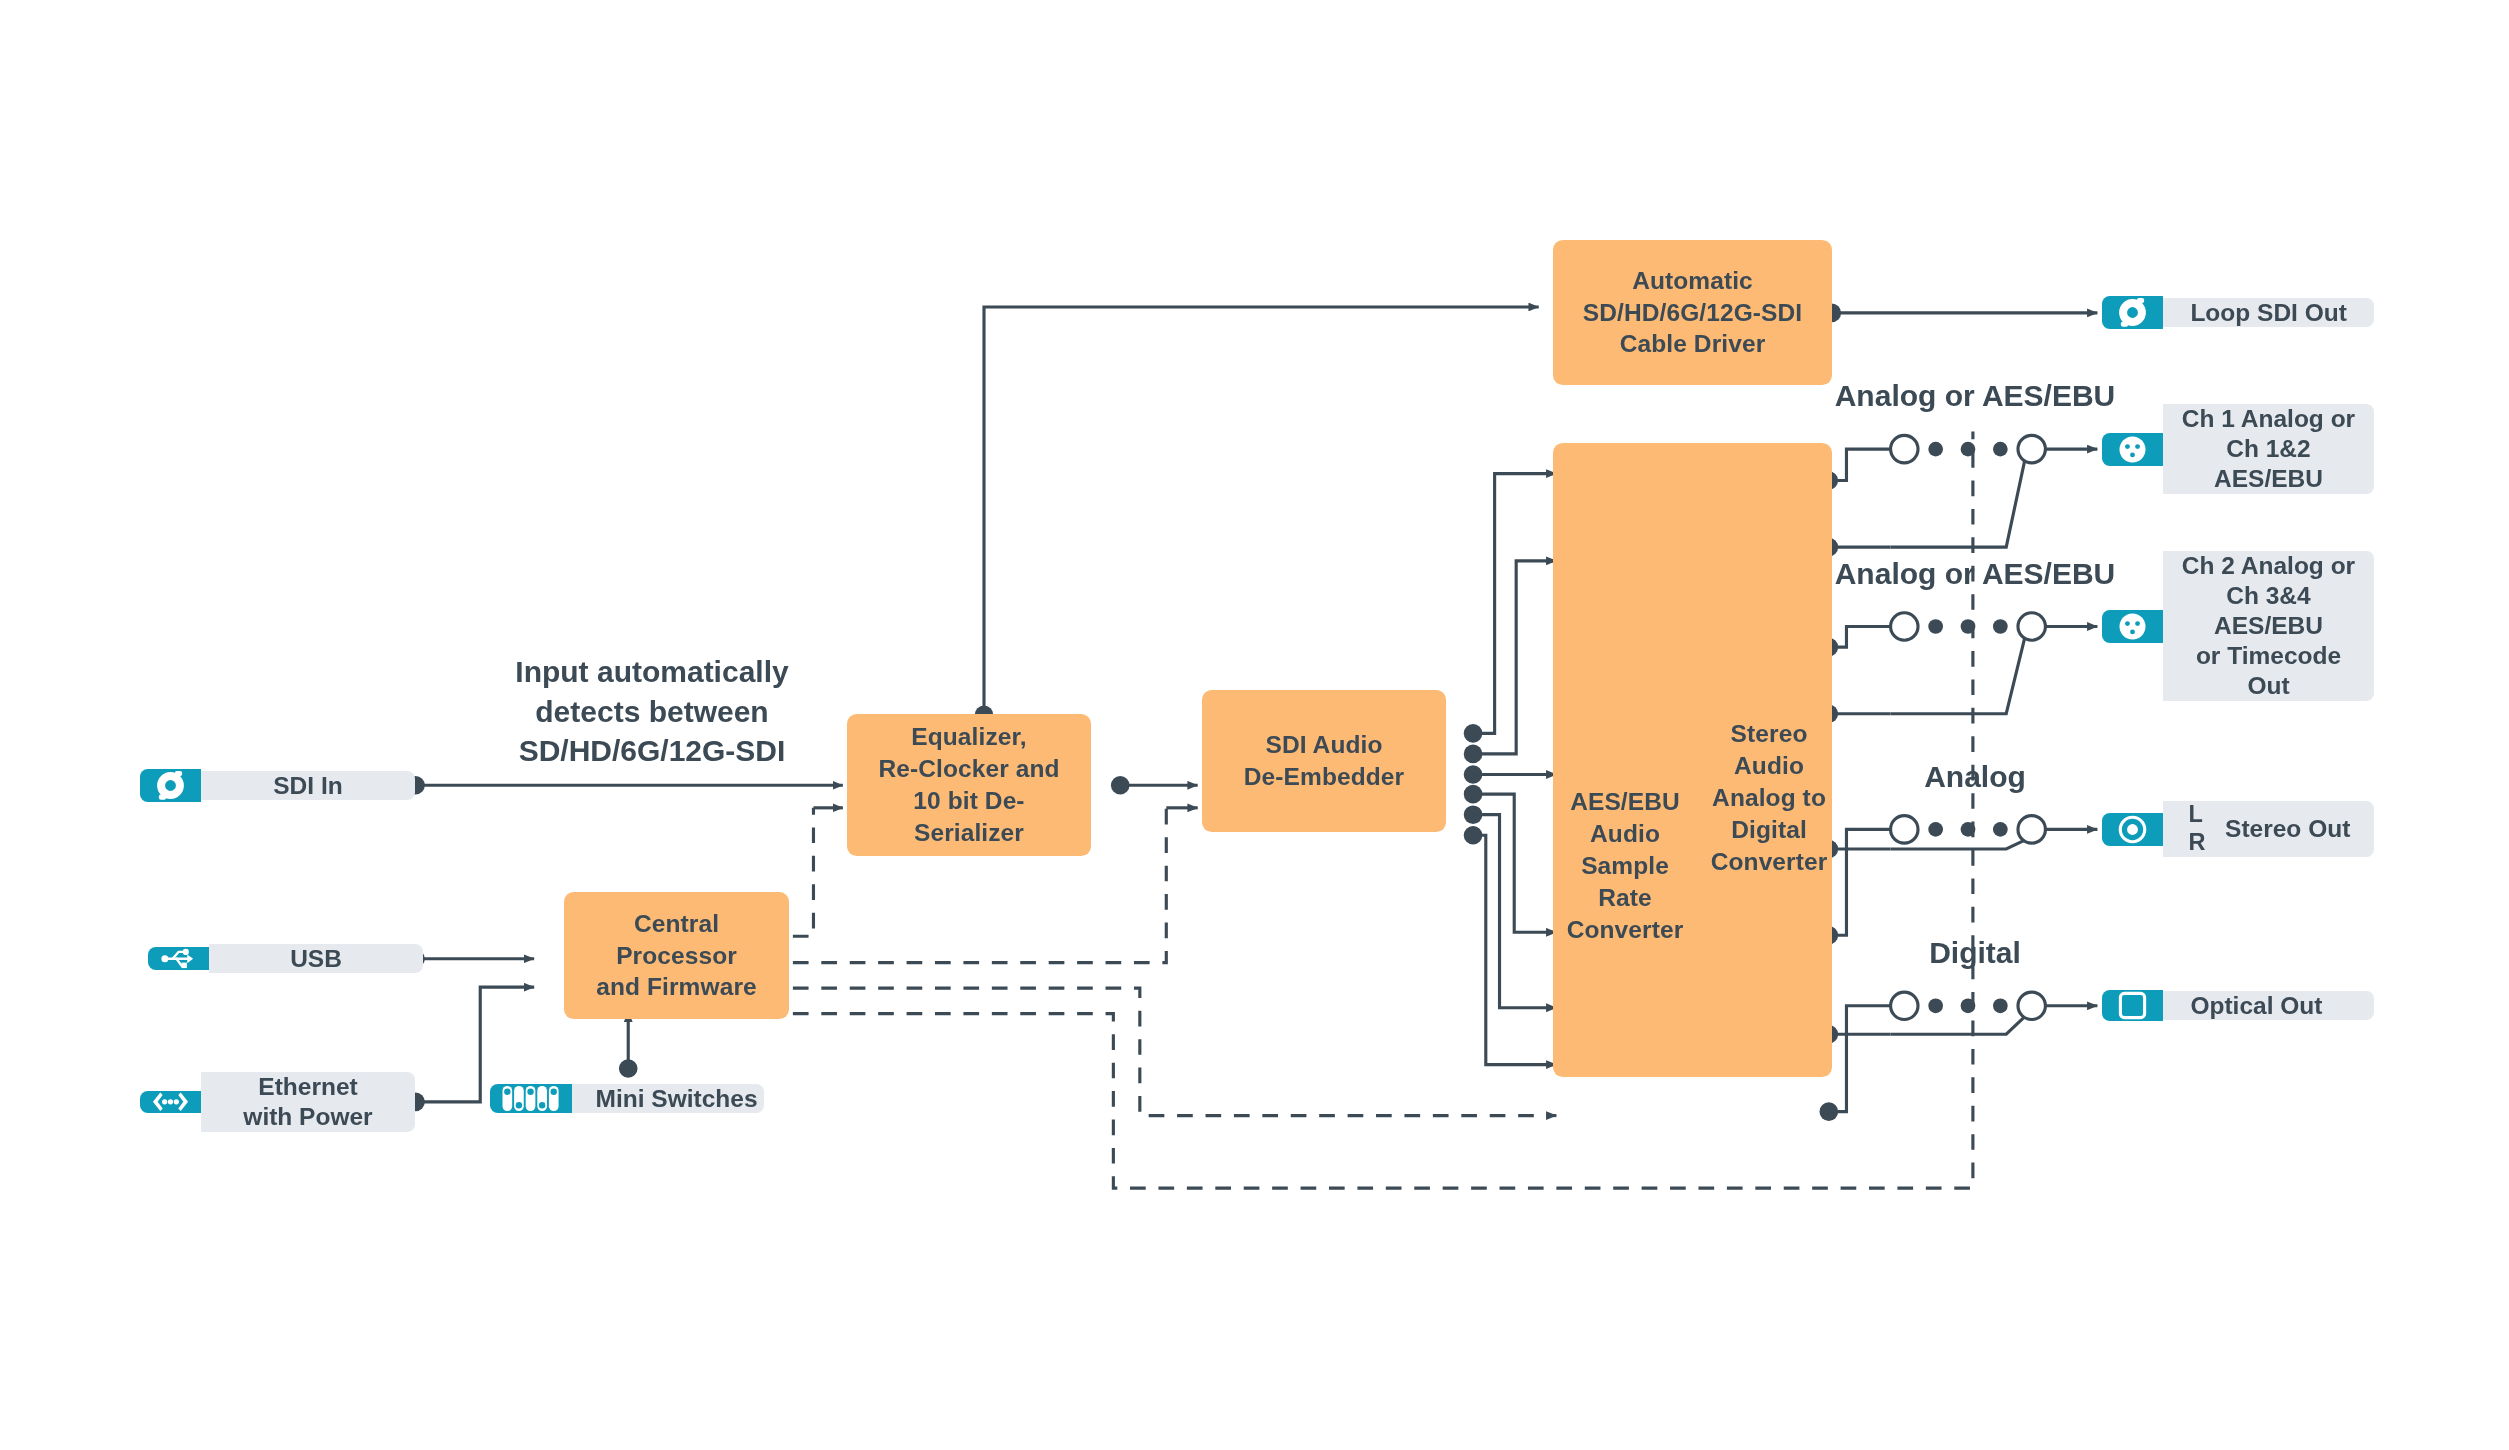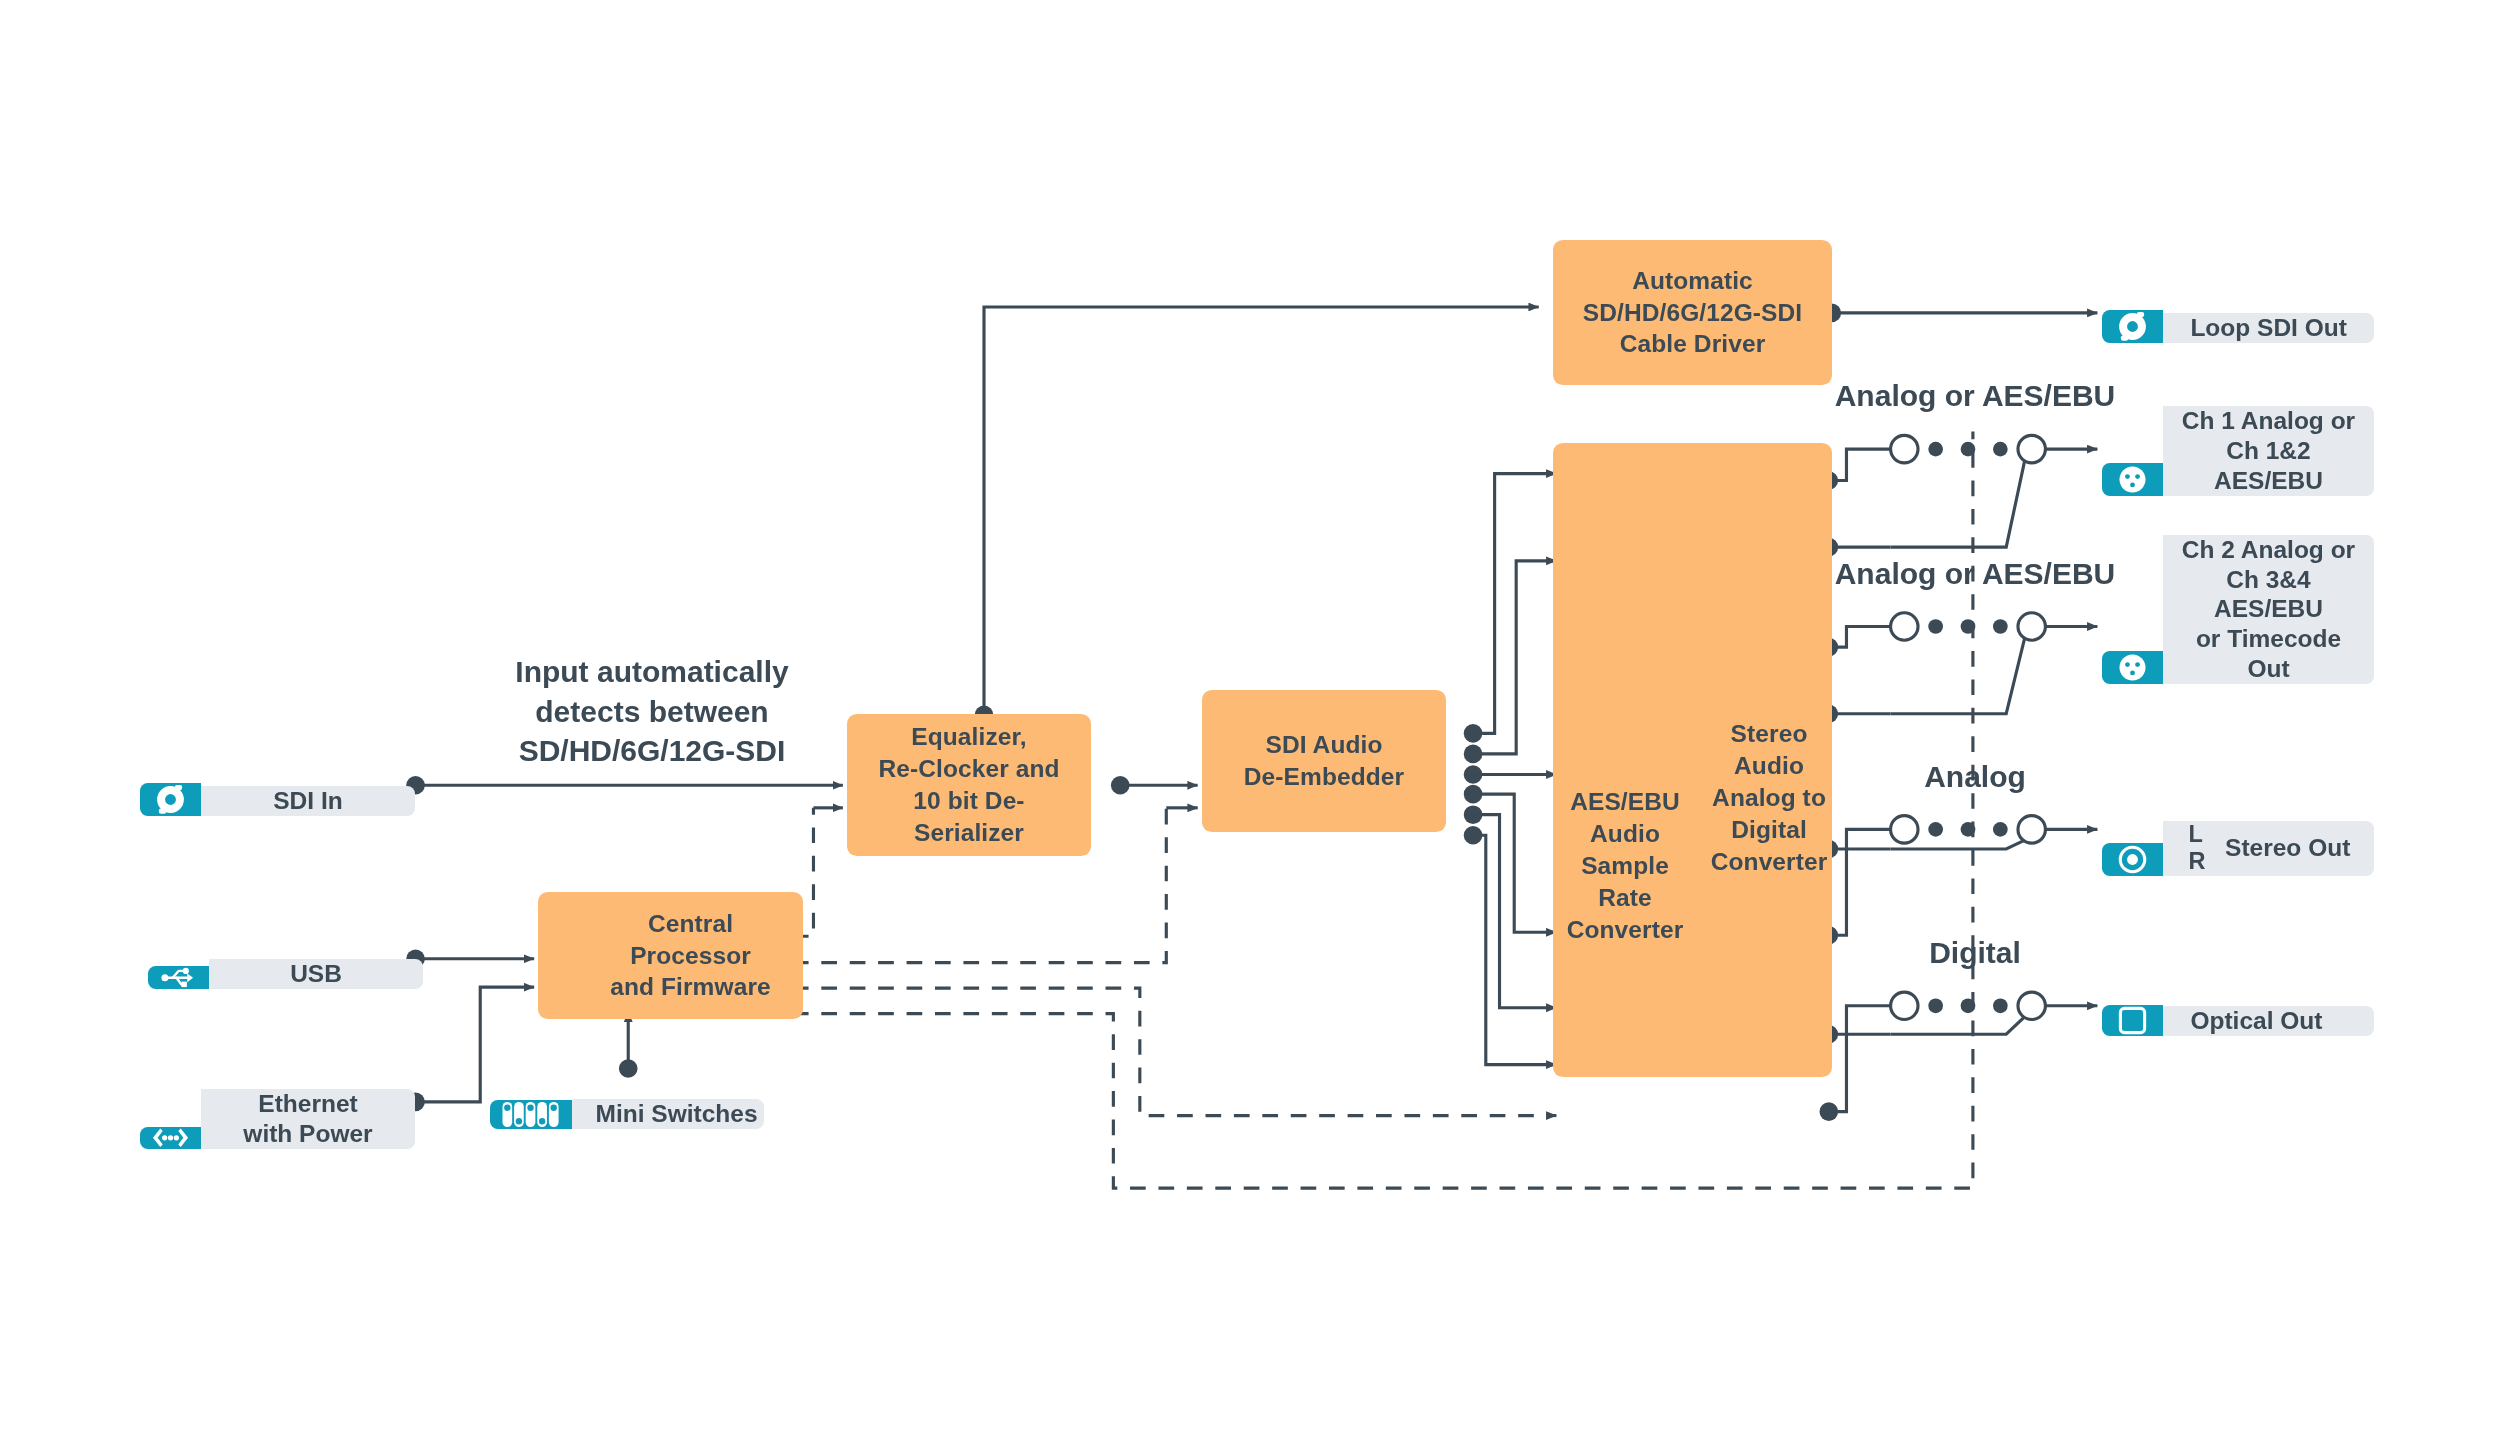--- a/index.html
+++ b/index.html
@@ -10,21 +10,21 @@
   
   .pblock{
     position:absolute;background:#fdba74;border-radius:9.8px;
     display:flex;align-items:center;justify-content:center;text-align:center;
     color:#3c4a55;font-weight:700;letter-spacing:0.1px;line-height:1.30;
     font-size:24.5px;
   }
   .pblock .ptxt{padding:0 13.7px;white-space:pre-line;}
 
   
-  .pill{position:absolute;height:61px;display:flex;align-items:flex-end;border-radius:24px;}
+  .pill{position:absolute;height:61px;display:flex;align-items:center;border-radius:24px;}
   .pill .pico{
     width:61px;flex:0 0 61px;background:#0d9dba;border-radius:7.8px 0 0 7.8px;
     display:flex;align-items:center;justify-content:center;
   }
   .pill .plab{
     flex:1 1 auto;background:#e6e9ed;border-radius:0 7.8px 7.8px 0;
     display:flex;align-items:center;color:#3c4a55;font-weight:700;font-size:24.5px;
     line-height:1.22;white-space:pre-line;
   }
   .pill.tall{height:94px;}
@@ -157,21 +157,21 @@
 SD/HD/6G/12G-SDI
 Cable Driver</div>
   </div>
 
   <div class="pblock" style="left:847px;top:714px;width:244px;height:142px;">
     <div class="ptxt">Equalizer,
 Re-Clocker and
 10 bit De-Serializer</div>
   </div>
 
-  <div class="pblock" style="left:538px;top:892px;width:225px;height:127px;padding-left:40px;">
+  <div class="pblock" style="left:564px;top:892px;width:225px;height:127px;">
     <div class="ptxt">Central Processor
 and Firmware</div>
   </div>
 
   <div class="pblock" style="left:1202px;top:690px;width:244px;height:142px;">
     <div class="ptxt">SDI Audio
 De-Embedder</div>
   </div>
 
   <div class="pblock" style="left:1553px;top:443px;width:279px;height:634px;flex-direction:row;justify-content:flex-start;">

